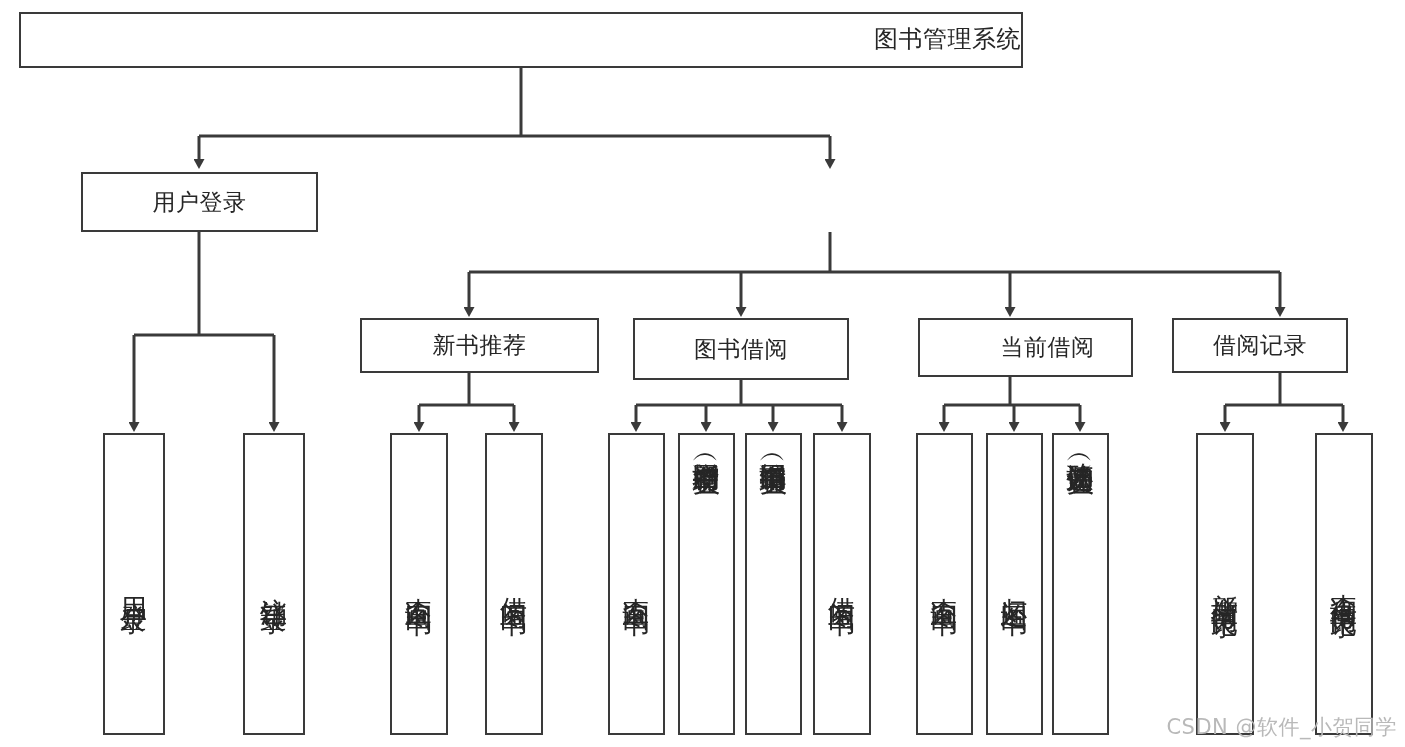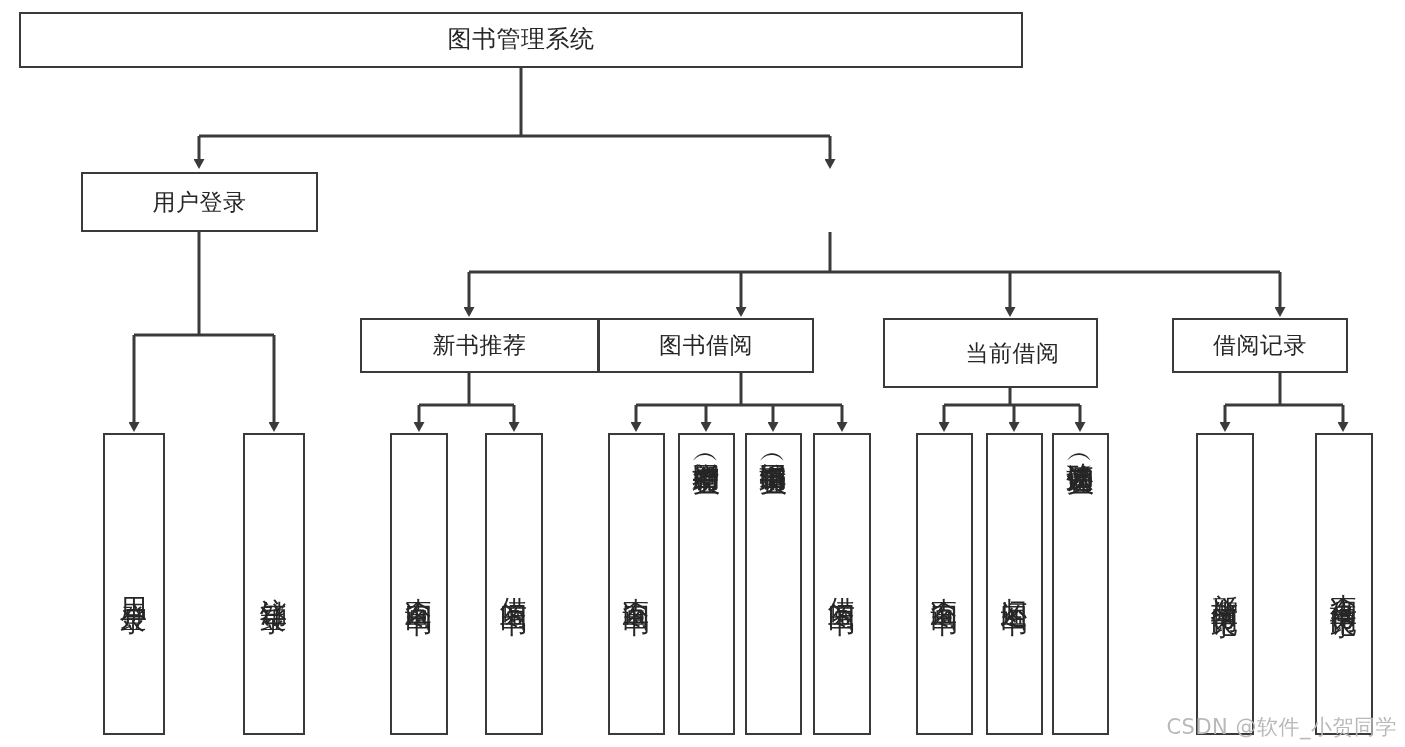--- a/index.html
+++ b/index.html
@@ -133,38 +133,38 @@
       <path d="M1014,405 L1014,423" marker-end="url(#arrow)"></path>
       <path d="M1080,405 L1080,423" marker-end="url(#arrow)"></path>
 
       <path d="M1280,373 L1280,405"></path>
       <path d="M1225,405 L1343,405"></path>
       <path d="M1225,405 L1225,423" marker-end="url(#arrow)"></path>
       <path d="M1343,405 L1343,423" marker-end="url(#arrow)"></path>
     </g>
   </svg>
 
-  <div class="node h root" style="left:19px; top:12px; width:1004px; height:56px;">
+  <div class="node h root" style="left:19px; top:12px; width:1004px; height:56px;justify-content:flex-end;">
     <span class="lbl">图书管理系统</span>
   </div>
 
   <div class="node h" style="left:81px; top:172px; width:237px; height:60px;">
     <span class="lbl">用户登录</span>
   </div>
 
 
   <div class="node h" style="left:360px; top:318px; width:239px; height:55px;">
     <span class="lbl">新书推荐</span>
   </div>
 
-  <div class="node h" style="left:598px; top:318px; width:216px; height:55px;">
+  <div class="node h" style="left:633px; top:318px; width:216px; height:62px;">
     <span class="lbl">图书借阅</span>
   </div>
 
-  <div class="node h" style="left:883px; top:318px; width:215px; height:70px;padding-left:44px;">
+  <div class="node h" style="left:918px; top:318px; width:215px; height:59px;padding-left:44px;">
     <span class="lbl">当前借阅</span>
   </div>
 
   <div class="node h" style="left:1172px; top:318px; width:176px; height:55px;">
     <span class="lbl">借阅记录</span>
   </div>
 
   <div class="node v mid" style="left:103px; top:433px; width:62px; height:302px;">
     <span class="lbl">用户登录</span>
   </div>

